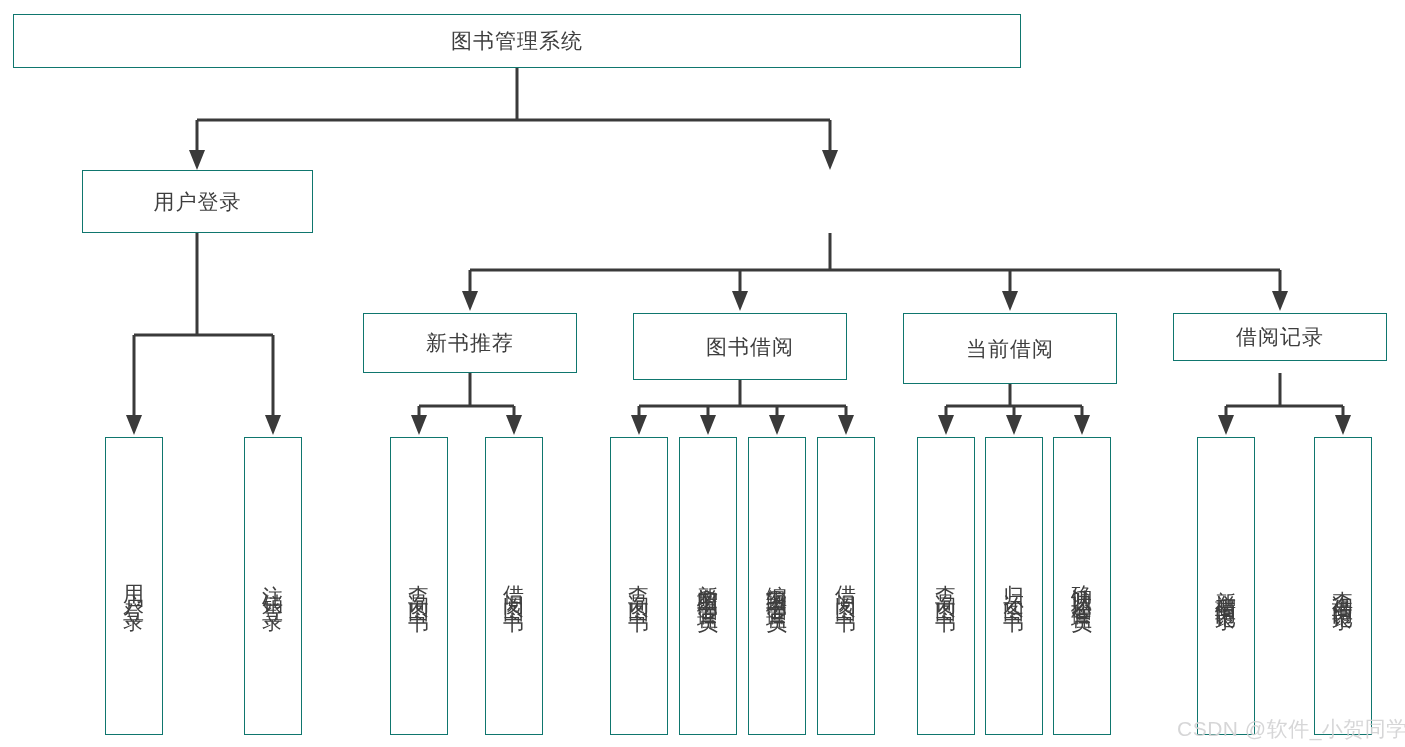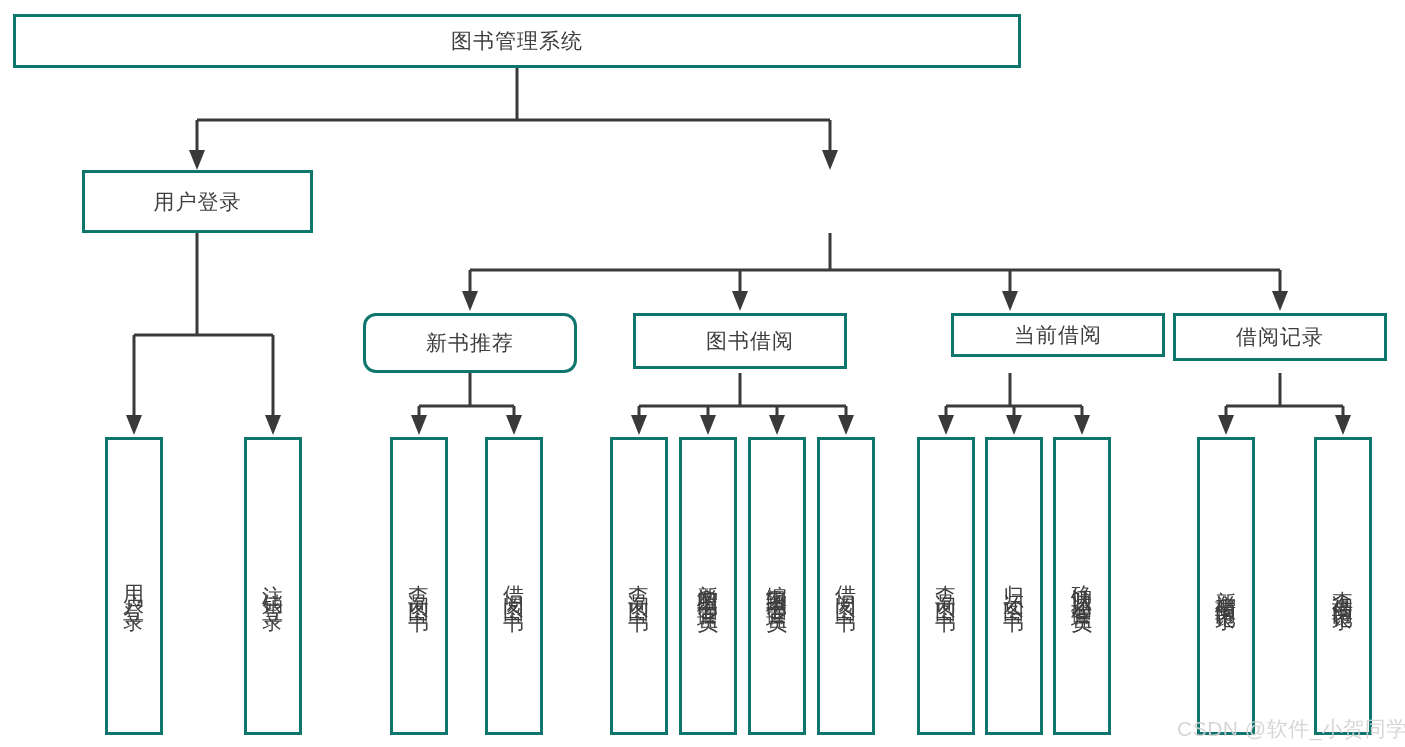--- a/index.html
+++ b/index.html
@@ -15,21 +15,21 @@
   .edges {
     position: absolute;
     left: 0; top: 0;
     width: 1405px; height: 747px;
     z-index: 1;
   }
   .edges path { stroke: #3a3a3a; stroke-width: 3; fill: none; }
   .edges polygon { fill: #3a3a3a; stroke: none; }
   .node {
     position: absolute;
-    border: 3px solid #0f766e;
+    border: 1px solid #0f766e;
     background: #ffffff;
     color: #3e3e3e;
     display: flex;
     align-items: center;
     justify-content: center;
     font-size: 21px;
     letter-spacing: 1px;
     z-index: 2;
     text-align: center;
   }
@@ -100,23 +100,23 @@
       <path d="M1280 373 V406 M1226 406 H1343 M1226 406 V421 M1343 406 V421"></path>
       <polygon points="1226,435 1218,415 1234,415"></polygon>
       <polygon points="1343,435 1335,415 1351,415"></polygon>
     </g>
   </svg>
 
   <div class="node" style="left:13px; top:14px; width:1008px; height:54px;">图书管理系统</div>
 
   <div class="node" style="left:82px; top:170px; width:231px; height:63px;">用户登录</div>
 
-  <div class="node" style="left:363px; top:313px; width:214px; height:60px;border-radius:13px;">新书推荐</div>
-  <div class="node" style="left:633px; top:313px; width:214px; height:56px;padding-left:20px;">图书借阅</div>
-  <div class="node" style="left:903px; top:313px; width:214px; height:44px;margin-left:48px;">当前借阅</div>
+  <div class="node" style="left:363px; top:313px; width:214px; height:60px;">新书推荐</div>
+  <div class="node" style="left:633px; top:313px; width:214px; height:67px;padding-left:20px;">图书借阅</div>
+  <div class="node" style="left:903px; top:313px; width:214px; height:71px;">当前借阅</div>
   <div class="node" style="left:1173px; top:313px; width:214px; height:48px;">借阅记录</div>
 
   <div class="node leaf" style="left:105px;">用户登录</div>
   <div class="node leaf" style="left:244px;">注销登录</div>
 
   <div class="node leaf" style="left:390px;">查询图书</div>
   <div class="node leaf" style="left:485px;">借阅图书</div>
 
   <div class="node leaf" style="left:610px;">查询图书</div>
   <div class="node leaf leaf-tight" style="left:679px;">新增图书（管理员）</div>

